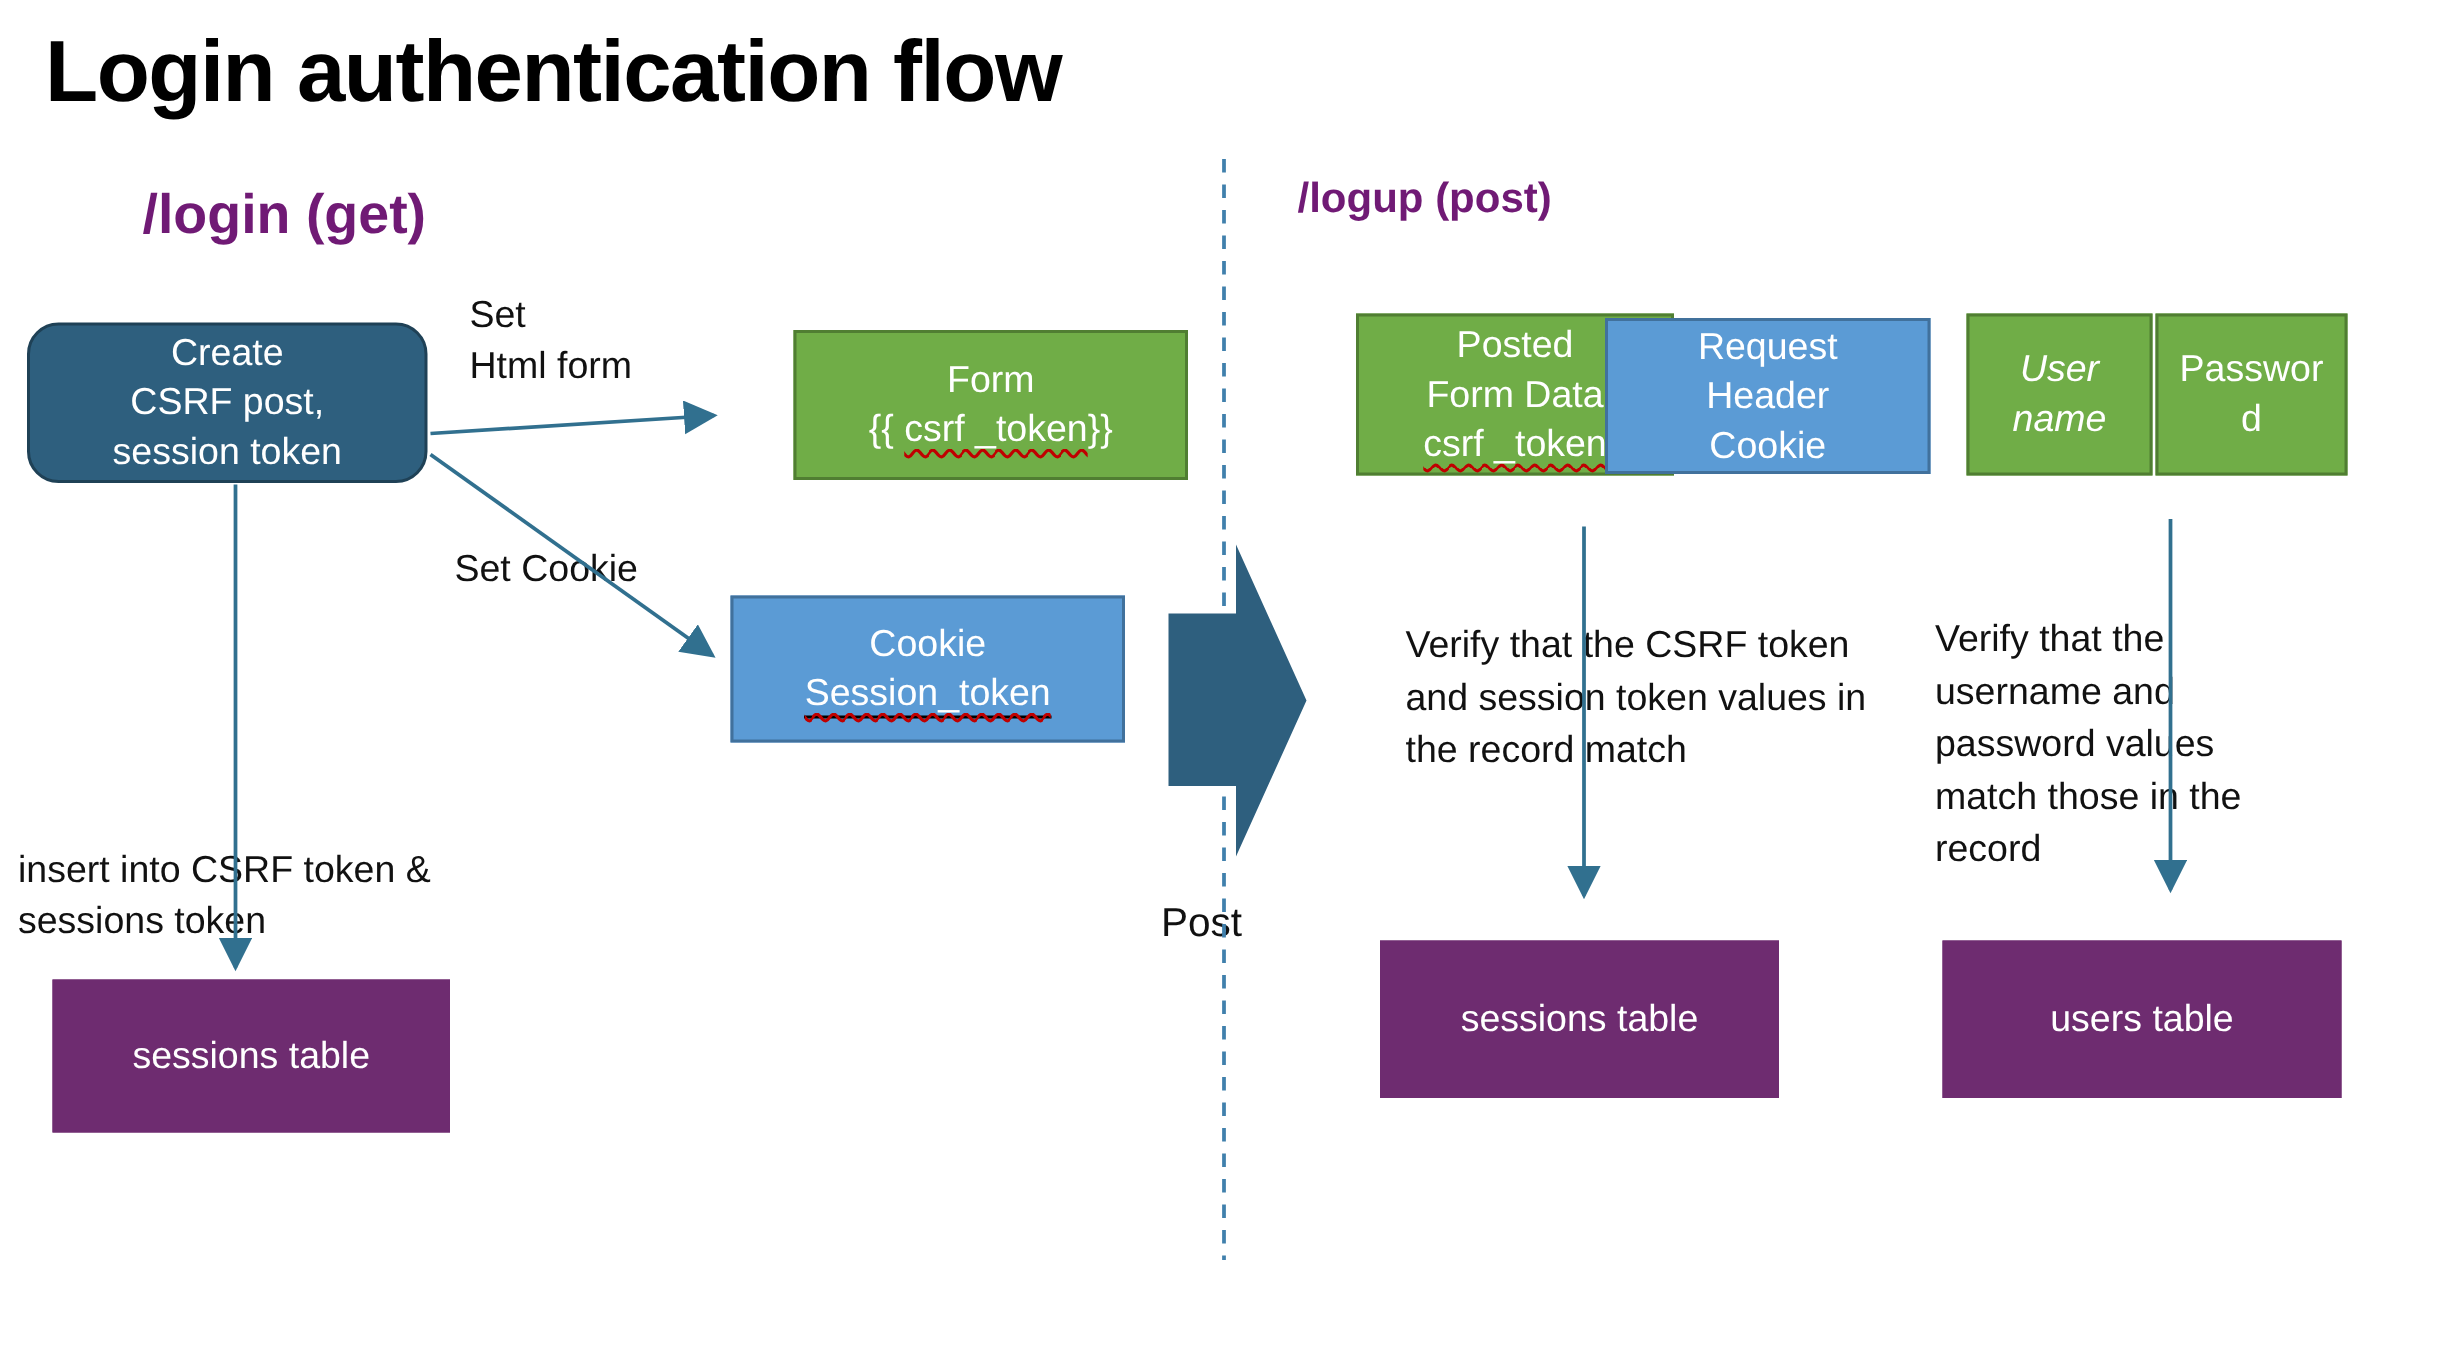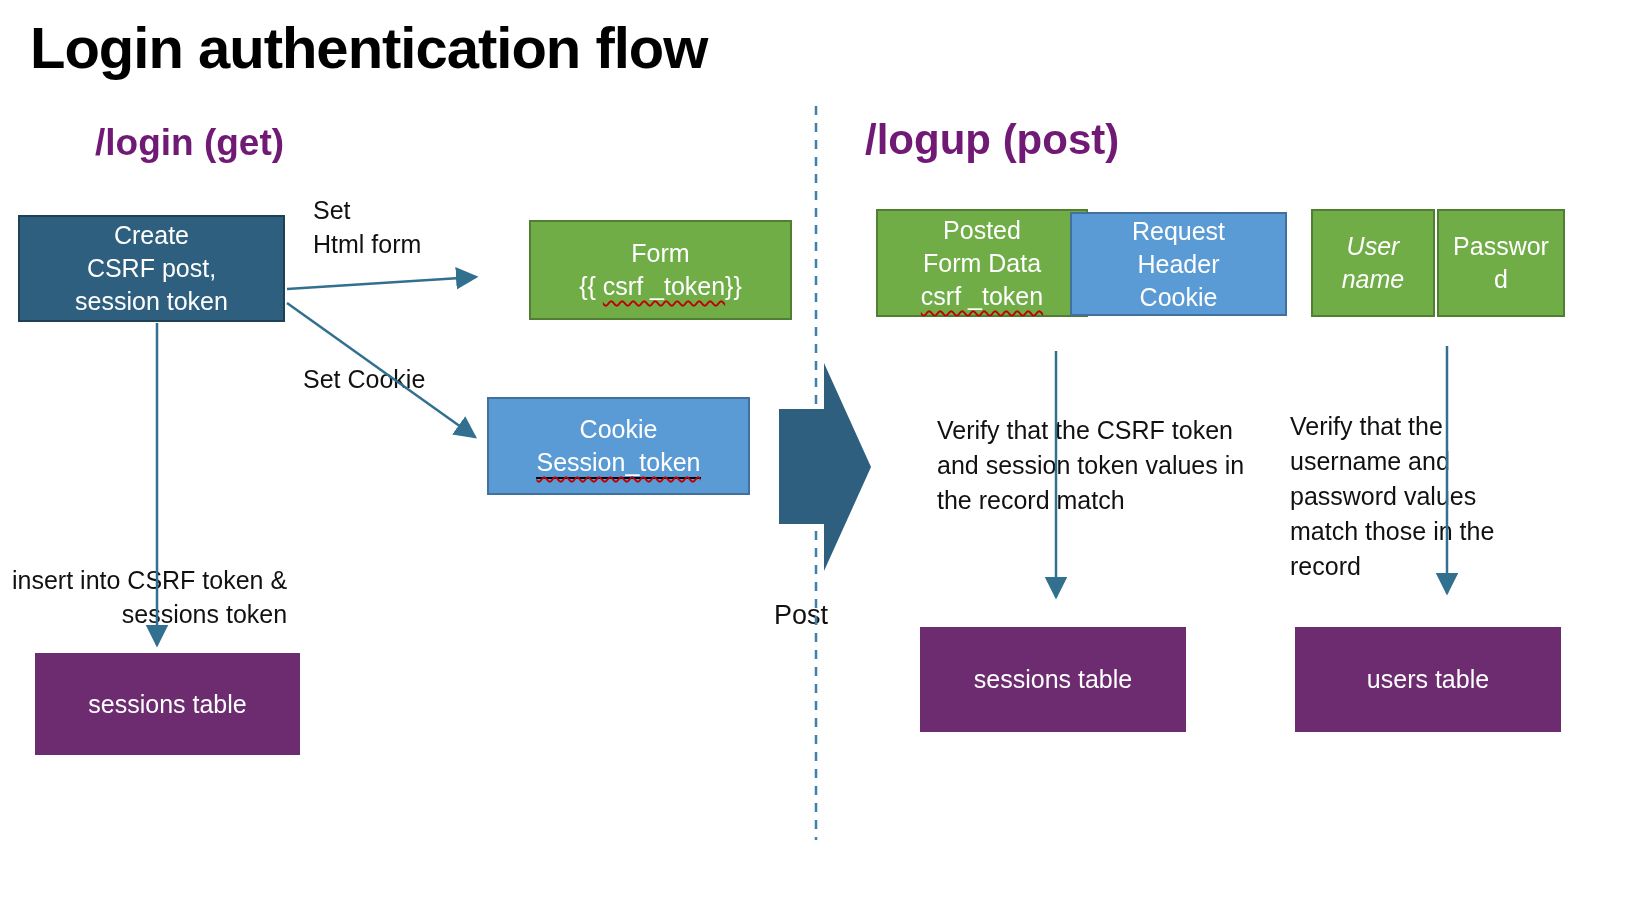--- a/index.html
+++ b/index.html
@@ -21,21 +21,21 @@
     letter-spacing: -1px;
     z-index: 1;
   }
   .section-header {
     position: absolute;
     font-weight: 700;
     color: #701a75;
     z-index: 1;
   }
   #login-header { left: 95px; top: 122px; font-size: 37px; }
-  #logup-header { left: 865px; top: 116px; font-size: 42px; }
+  #logup-header { left: 865px; top: 116px; font-size: 28px; }
 
   .overlay {
     position: absolute;
     left: 0; top: 0;
     z-index: 2;
     pointer-events: none;
   }
   .arrow {
     stroke: var(--arrow);
     stroke-width: 2.5px;
@@ -61,42 +61,42 @@
     text-align: center;
     font-size: 25px;
     line-height: 33px;
     z-index: 3;
   }
   .teal   { background: var(--dark-teal); border: 2px solid var(--dark-teal-border); }
   .green  { background: var(--green);     border: 2px solid var(--green-border); }
   .blue   { background: var(--blue);      border: 2px solid var(--blue-border); }
   .purple { background: var(--purple);    border: 1px solid var(--purple); }
 
-  #create-box   { left: 18px;   top: 215px; width: 267px; height: 107px; }
+  #create-box   { left: 18px;   top: 215px; width: 267px; height: 107px; border-radius: 21px; }
   #form-box     { left: 487px;  top: 220px; width: 263px; height: 100px; margin-left: 42px; }
   #cookie-box   { left: 487px;  top: 397px; width: 263px; height: 98px;  }
   #sessions-table-left  { left: 35px;   top: 653px; width: 265px; height: 102px; }
-  #posted-form-box      { left: 876px;  top: 209px; width: 212px; height: 108px; }
+  #posted-form-box      { left: 904px;  top: 209px; width: 212px; height: 108px; }
   #request-header-box   { left: 1070px; top: 212px; width: 217px; height: 104px; }
   #user-box             { left: 1311px; top: 209px; width: 124px; height: 108px; font-style: italic; }
   #password-box         { left: 1437px; top: 209px; width: 128px; height: 108px; }
   #password-box .wrap-hard { width: 96px; word-break: break-all; }
   #sessions-table-right { left: 920px;  top: 627px; width: 266px; height: 105px; }
   #users-table          { left: 1295px; top: 627px; width: 266px; height: 105px; }
 
   .diagram-label {
     position: absolute;
     color: #111;
     font-size: 25px;
     line-height: 34px;
     z-index: 1;
   }
   #set-html-label  { left: 313px; top: 193px; }
   #set-cookie-label{ left: 303px; top: 362px; }
-  #insert-label    { left: 12px;  top: 563px; text-align: right; }
+  #insert-label    { left: 12px;  top: 563px; }
   #post-label      { left: 774px; top: 598px; font-size: 27px; }
   #verify-csrf-text{ left: 937px; top: 413px; width: 320px; font-size: 25px; line-height: 35px; }
   #verify-user-text{ left: 1290px; top: 409px; width: 250px; font-size: 25px; line-height: 35px; }
 
   .squiggle {
     text-decoration: underline wavy var(--squiggle-red);
     text-decoration-thickness: 1.5px;
     text-underline-offset: 5px;
   }
   .solid-underline {

